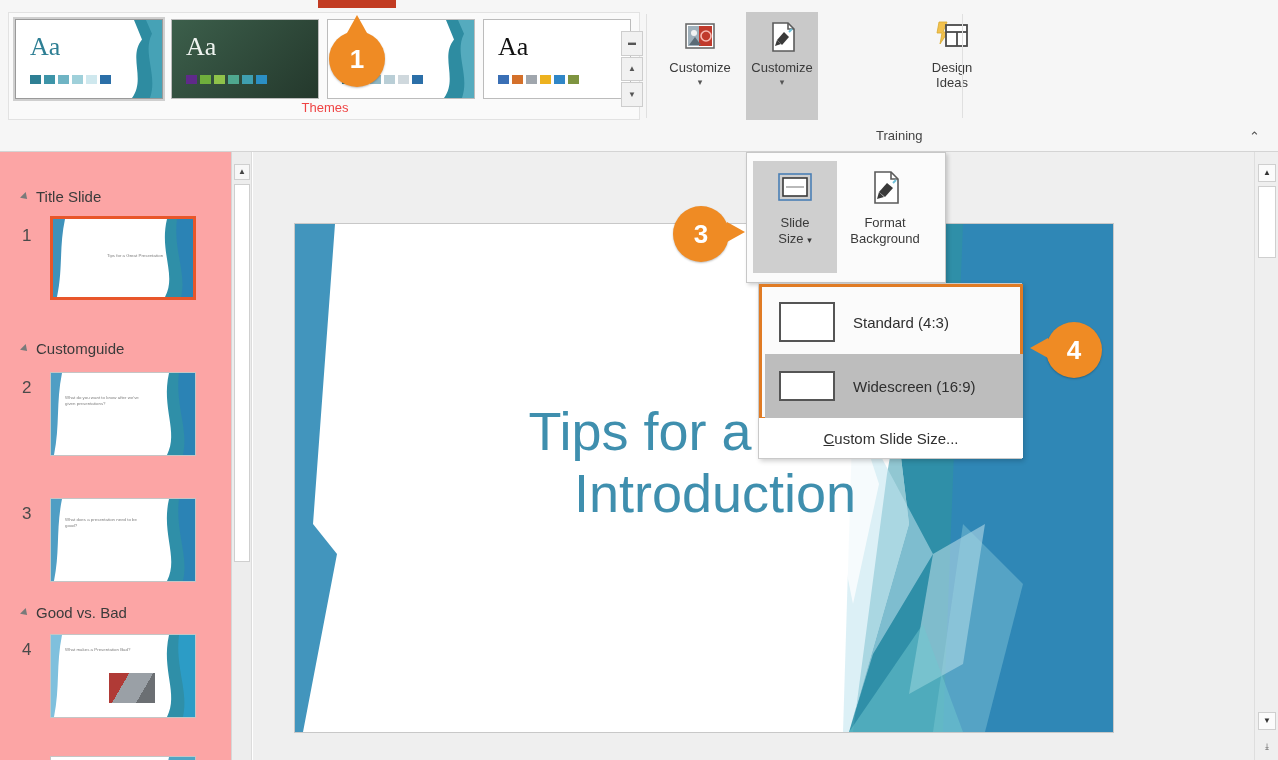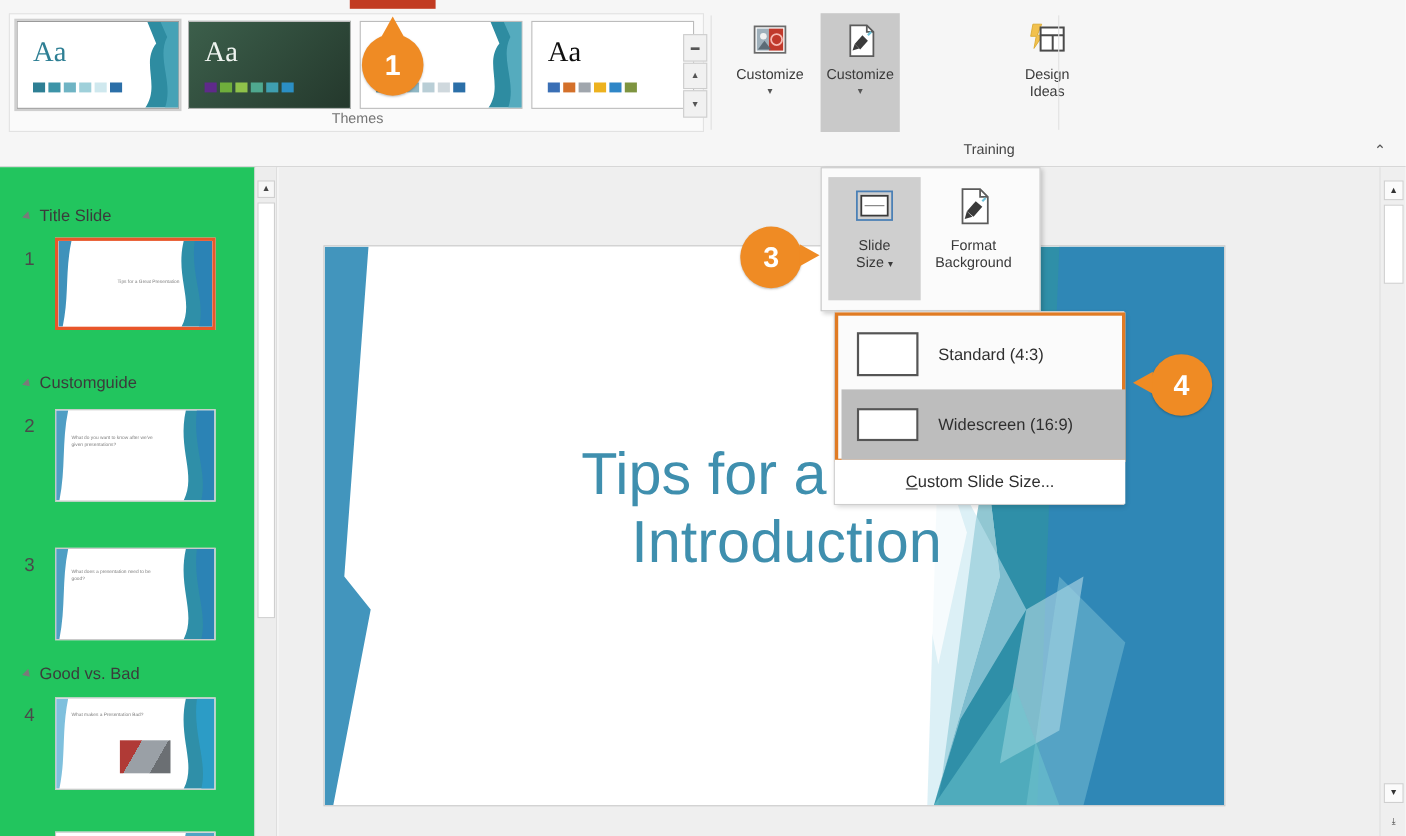--- a/index.html
+++ b/index.html
@@ -41,21 +41,21 @@
   }
   .theme-tile .swatches {
     position: absolute; left: 14px; bottom: 14px; display: flex; gap: 3px;
   }
   .theme-tile .swatches i { width: 11px; height: 9px; display: block; }
   .theme-wave {
     position: absolute; right: -4px; top: 0; width: 42px; height: 100%;
   }
   .themes-label {
     position: absolute; left: 0; bottom: 4px; width: 632px;
-    text-align: center; font-size: 13px; color: #737373;
+    text-align: center; font-size: 13px; color: #ef4444;
   }
   
   .gallery-nav {
     position: absolute; left: 612px; top: 18px; width: 22px; height: 76px;
     display: flex; flex-direction: column; gap: 1px;
   }
   .gallery-nav button {
     flex: 1; width: 22px; background: #f1f1f1; border: 1px solid #cdcdcd;
     font-size: 8px; color: #555; line-height: 1; padding: 0; cursor: pointer;
   }
@@ -78,21 +78,21 @@
     position: absolute; font-size: 13px; color: #444;
   }
   .ribbon-collapse {
     position: absolute; right: 12px; bottom: 6px;
     font-size: 13px; color: #555; cursor: pointer; background: none; border: none;
   }
 
   
   .thumbpane {
     position: absolute; left: 0; top: 152px; width: 232px; height: 608px;
-    background: #22c55e; border-right: 1px solid #d6d6d6; overflow: hidden;
+    background: #fca5a5; border-right: 1px solid #d6d6d6; overflow: hidden;
   }
   .section-head {
     position: absolute; left: 22px; font-size: 15px; color: #3b3b3b;
     display: flex; align-items: center; gap: 8px;
   }
   .section-head .tri {
     width: 0; height: 0; border-left: 6px solid #7a7a7a;
     border-top: 4px solid transparent; border-bottom: 4px solid transparent;
     transform: rotate(45deg);
   }

